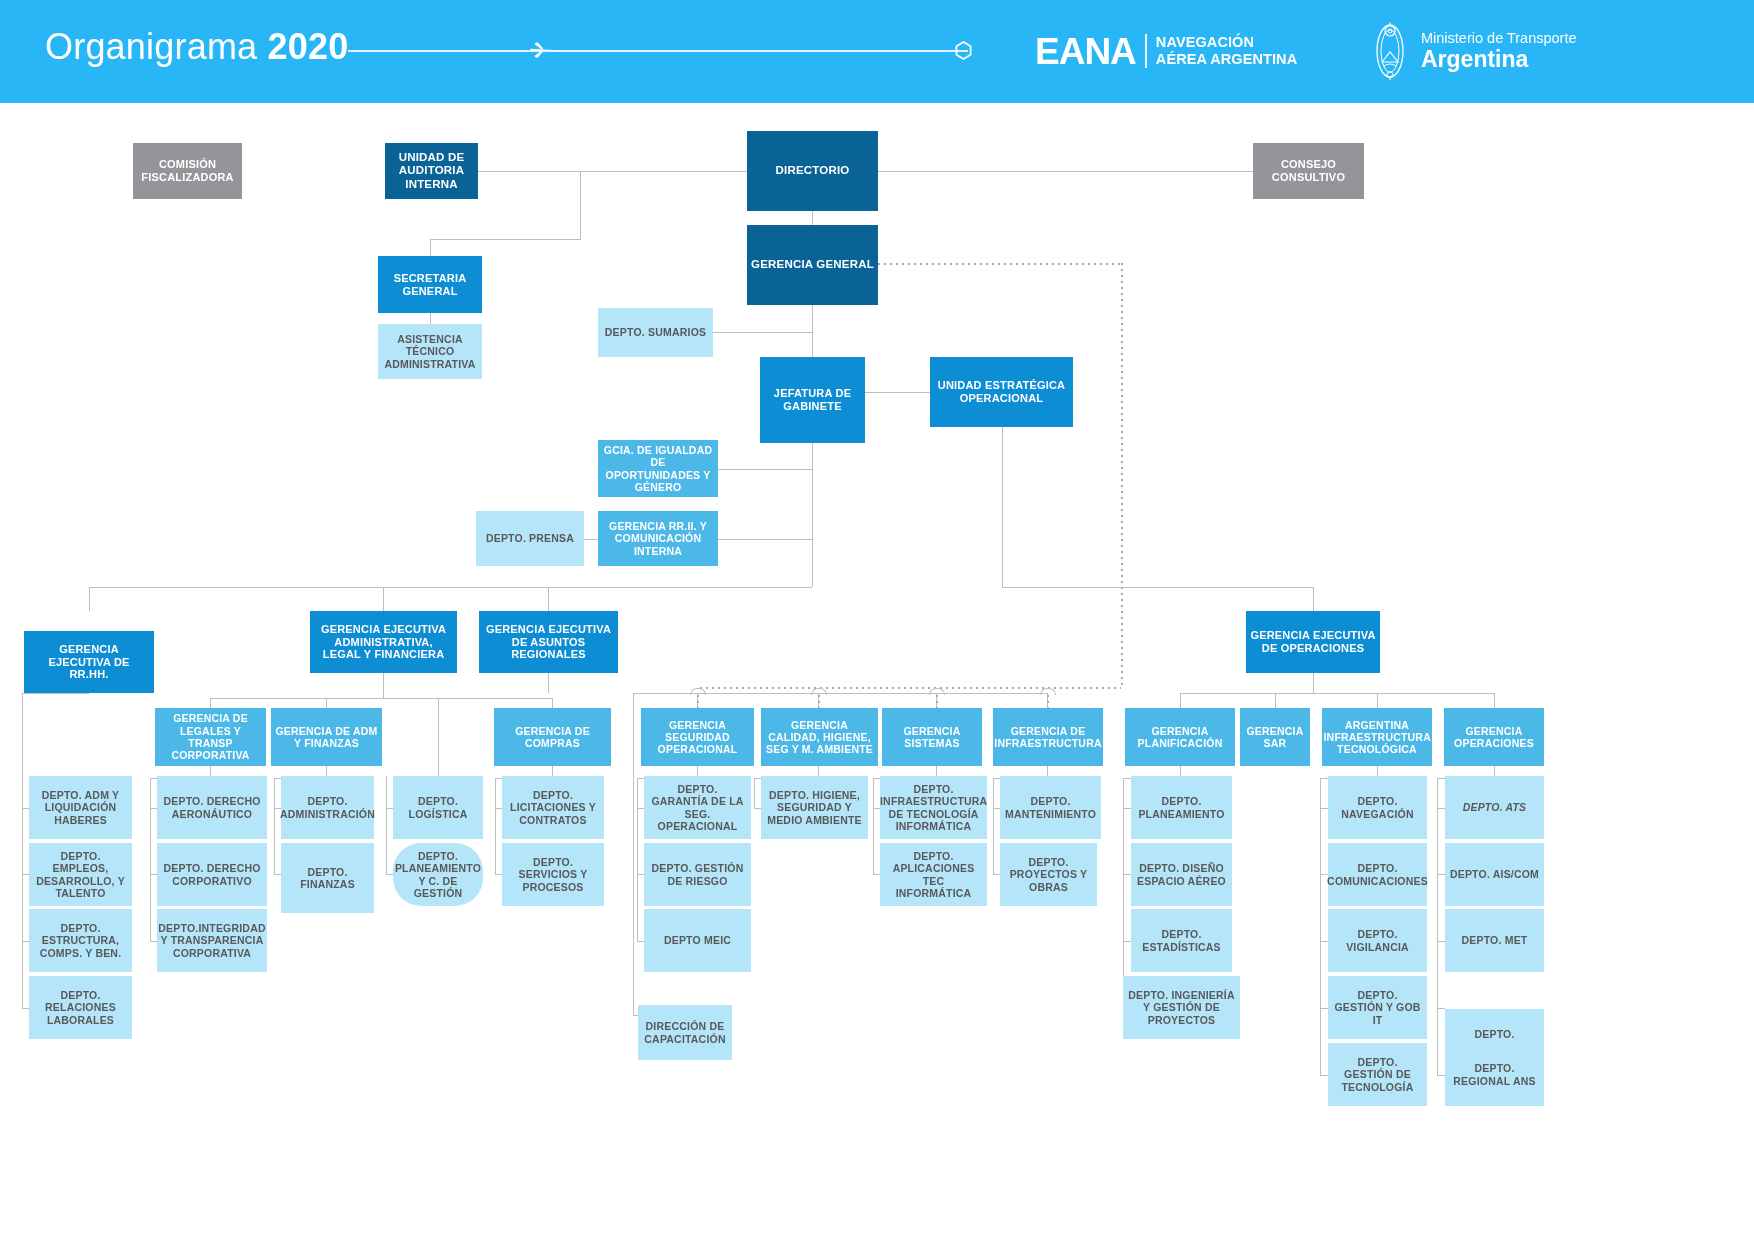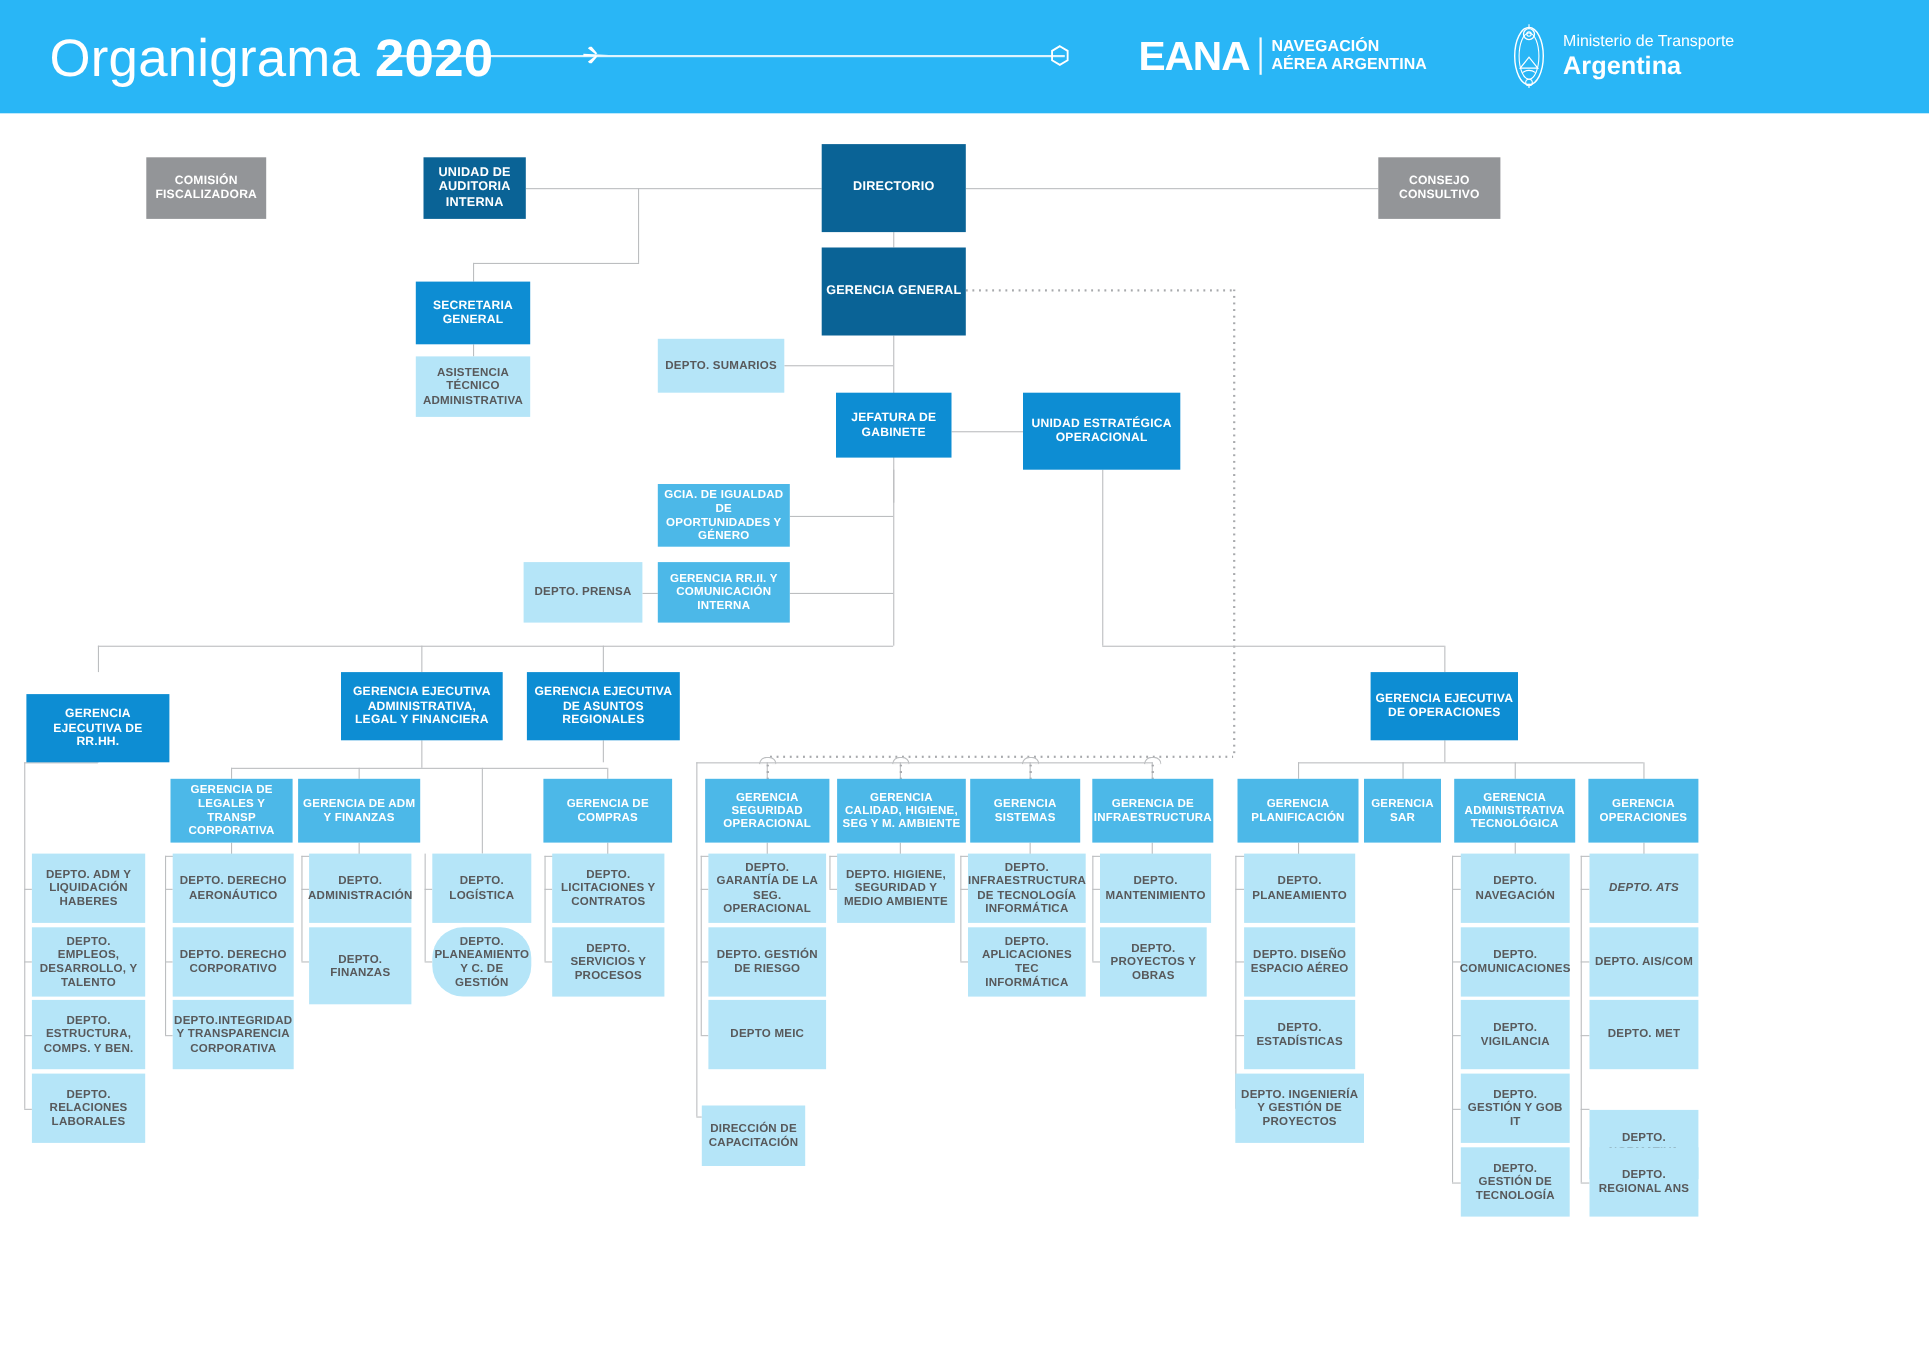--- a/index.html
+++ b/index.html
@@ -11,21 +11,21 @@
   }
   #root { position: relative; width: 1754px; height: 1241px; }
 
   
   #header {
     position: absolute; left: 0; top: 0; width: 1754px; height: 103px;
     background: #29b6f6;
   }
   #header-title {
     position: absolute; left: 45px; top: 26px;
-    font-size: 48px; color: #ffffff; letter-spacing: .2px; white-space: nowrap;
+    font-size: 36px; color: #ffffff; letter-spacing: .2px; white-space: nowrap;
   }
   #header-title .yr { font-weight: bold; }
   #header-rule {
     position: absolute; left: 348px; top: 50px; width: 620px; height: 2px;
     background: rgba(255,255,255,.85);
   }
   #header-plane {
     position: absolute; left: 528px; top: 36px; width: 28px; height: 28px;
   }
   #header-dot {
@@ -297,21 +297,21 @@
         </div>
         <div class="node lv-pale" style="left: 378px; top: 221px; width: 104px; height: 55px;">
           <span>ASISTENCIA TÉCNICO ADMINISTRATIVA</span>
         </div>
         <div class="node lv-dark" style="left: 747px; top: 122px; width: 131px; height: 80px;">
           <span>GERENCIA GENERAL</span>
         </div>
         <div class="node lv-pale" style="left: 598px; top: 205px; width: 115px; height: 49px;">
           <span>DEPTO. SUMARIOS</span>
         </div>
-        <div class="node lv-mid" style="left: 760px; top: 254px; width: 105px; height: 59px; justify-content: center;">
+        <div class="node lv-mid" style="left: 760px; top: 254px; width: 105px; height: 86px; justify-content: center;">
           <span>JEFATURA DE GABINETE</span>
         </div>
         <div class="node lv-mid" style="left: 930px; top: 254px; width: 143px; height: 70px;">
           <span>UNIDAD ESTRATÉGICA OPERACIONAL</span>
         </div>
         <div class="node lv-light" style="left: 598px; top: 337px; width: 120px; height: 57px;">
           <span>GCIA. DE IGUALDAD DE OPORTUNIDADES Y GÉNERO</span>
         </div>
         <div class="node lv-pale" style="left: 476px; top: 408px; width: 108px; height: 55px;">
           <span>DEPTO. PRENSA</span>
@@ -352,21 +352,21 @@
         <div class="node lv-light" style="left: 993px; top: 605px; width: 110px; height: 58px;">
           <span>GERENCIA DE INFRAESTRUCTURA</span>
         </div>
         <div class="node lv-light" style="left: 1125px; top: 605px; width: 110px; height: 58px;">
           <span>GERENCIA PLANIFICACIÓN</span>
         </div>
         <div class="node lv-light" style="left: 1240px; top: 605px; width: 70px; height: 58px;">
           <span>GERENCIA SAR</span>
         </div>
         <div class="node lv-light" style="left: 1322px; top: 605px; width: 110px; height: 58px;">
-          <span>GERENCIA ADMINISTRATIVA TECNOLÓGICA</span>
+          <span>ARGENTINA INFRAESTRUCTURA TECNOLÓGICA</span>
         </div>
         <div class="node lv-light" style="left: 1444px; top: 605px; width: 100px; height: 58px;">
           <span>GERENCIA OPERACIONES</span>
         </div>
         <div class="node lv-pale" style="left: 29px; top: 673px; width: 103px; height: 63px;">
           <span>DEPTO. ADM Y LIQUIDACIÓN HABERES</span>
         </div>
         <div class="node lv-pale" style="left: 29px; top: 740px; width: 103px; height: 63px;">
           <span>DEPTO. EMPLEOS, DESARROLLO, Y TALENTO</span>
         </div>

